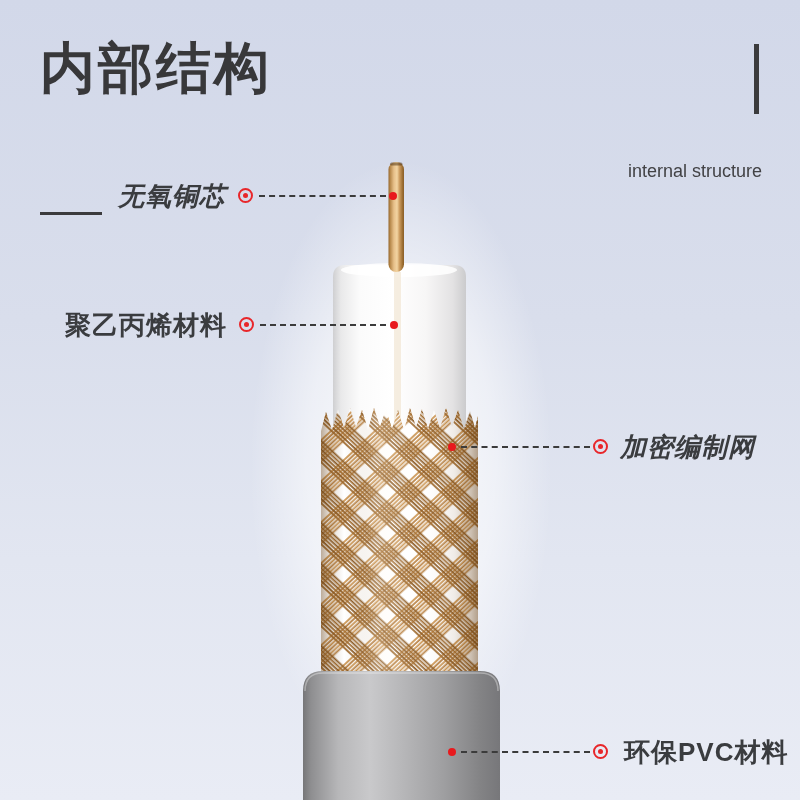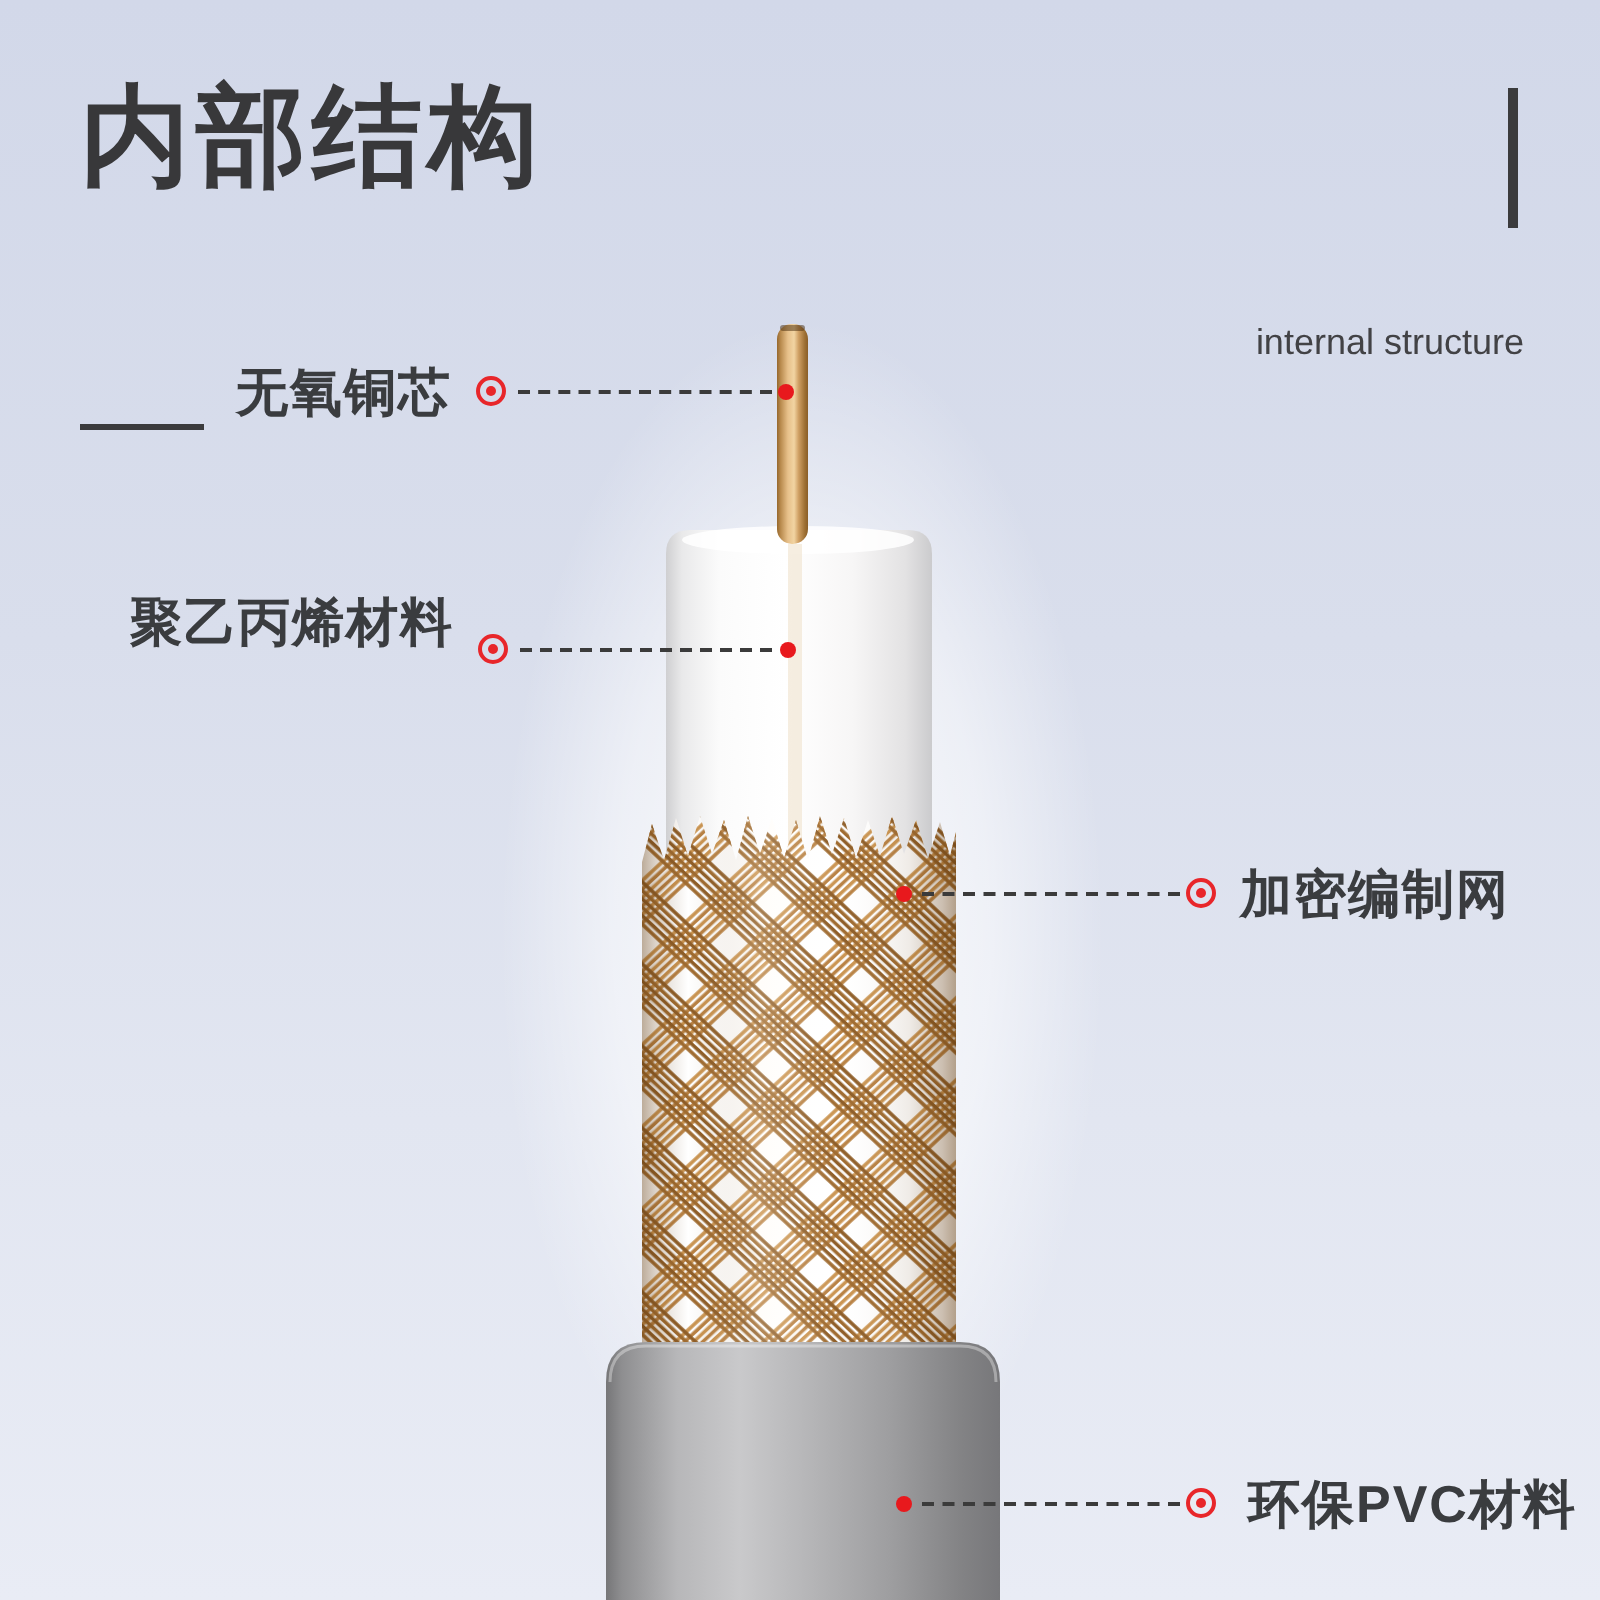--- a/index.html
+++ b/index.html
@@ -118,40 +118,40 @@
       <rect x="318" y="402" width="163" height="280" fill="url(#strandsB)"></rect>
       <rect x="318" y="402" width="163" height="280" fill="url(#shieldShade)"></rect>
     </g>
 
     <g>
       <path d="M303,691 Q303,671 323,671 L480,671 Q500,671 500,691 L500,800 L303,800 Z" fill="url(#jacketGrad)"></path>
       <path d="M305,691 Q305,673 323,673 L480,673 Q498,673 498,691" fill="none" stroke="rgba(255,255,255,0.35)" stroke-width="1.5"></path>
     </g>
   </svg>
 
-  <div class="part-label" style="right:574px;top:182px;">无氧铜芯</div>
+  <div class="part-label" style="right:574px;top:182px;font-style:italic;">无氧铜芯</div>
   <span class="marker" style="left:238px;top:188px;">
       <span class="marker-dot"></span>
     </span>
   <div class="leader" style="left:259px;top:195px;width:127px;"></div>
   <span class="enddot" style="left:389px;top:192px;"></span>
 
-  <div class="part-label" style="right:573px;top:297px;">聚乙丙烯材料</div>
+  <div class="part-label" style="right:573px;top:311px;">聚乙丙烯材料</div>
   <span class="marker" style="left:239px;top:317px;">
       <span class="marker-dot"></span>
     </span>
   <div class="leader" style="left:260px;top:324px;width:126px;"></div>
   <span class="enddot" style="left:390px;top:321px;"></span>
 
   <span class="enddot" style="left:448px;top:443px;"></span>
   <div class="leader" style="left:461px;top:446px;width:129px;"></div>
   <span class="marker" style="left:593px;top:439px;">
       <span class="marker-dot"></span>
     </span>
-  <div class="part-label" style="left:620px;top:433px;">加密编制网</div>
+  <div class="part-label" style="left:620px;top:433px;font-style:italic;">加密编制网</div>
 
   <span class="enddot" style="left:448px;top:748px;"></span>
   <div class="leader" style="left:461px;top:751px;width:129px;"></div>
   <span class="marker" style="left:593px;top:744px;">
       <span class="marker-dot"></span>
     </span>
   <div class="part-label" style="left:624px;top:738px;">环保PVC材料</div>
 
 </div>
 

